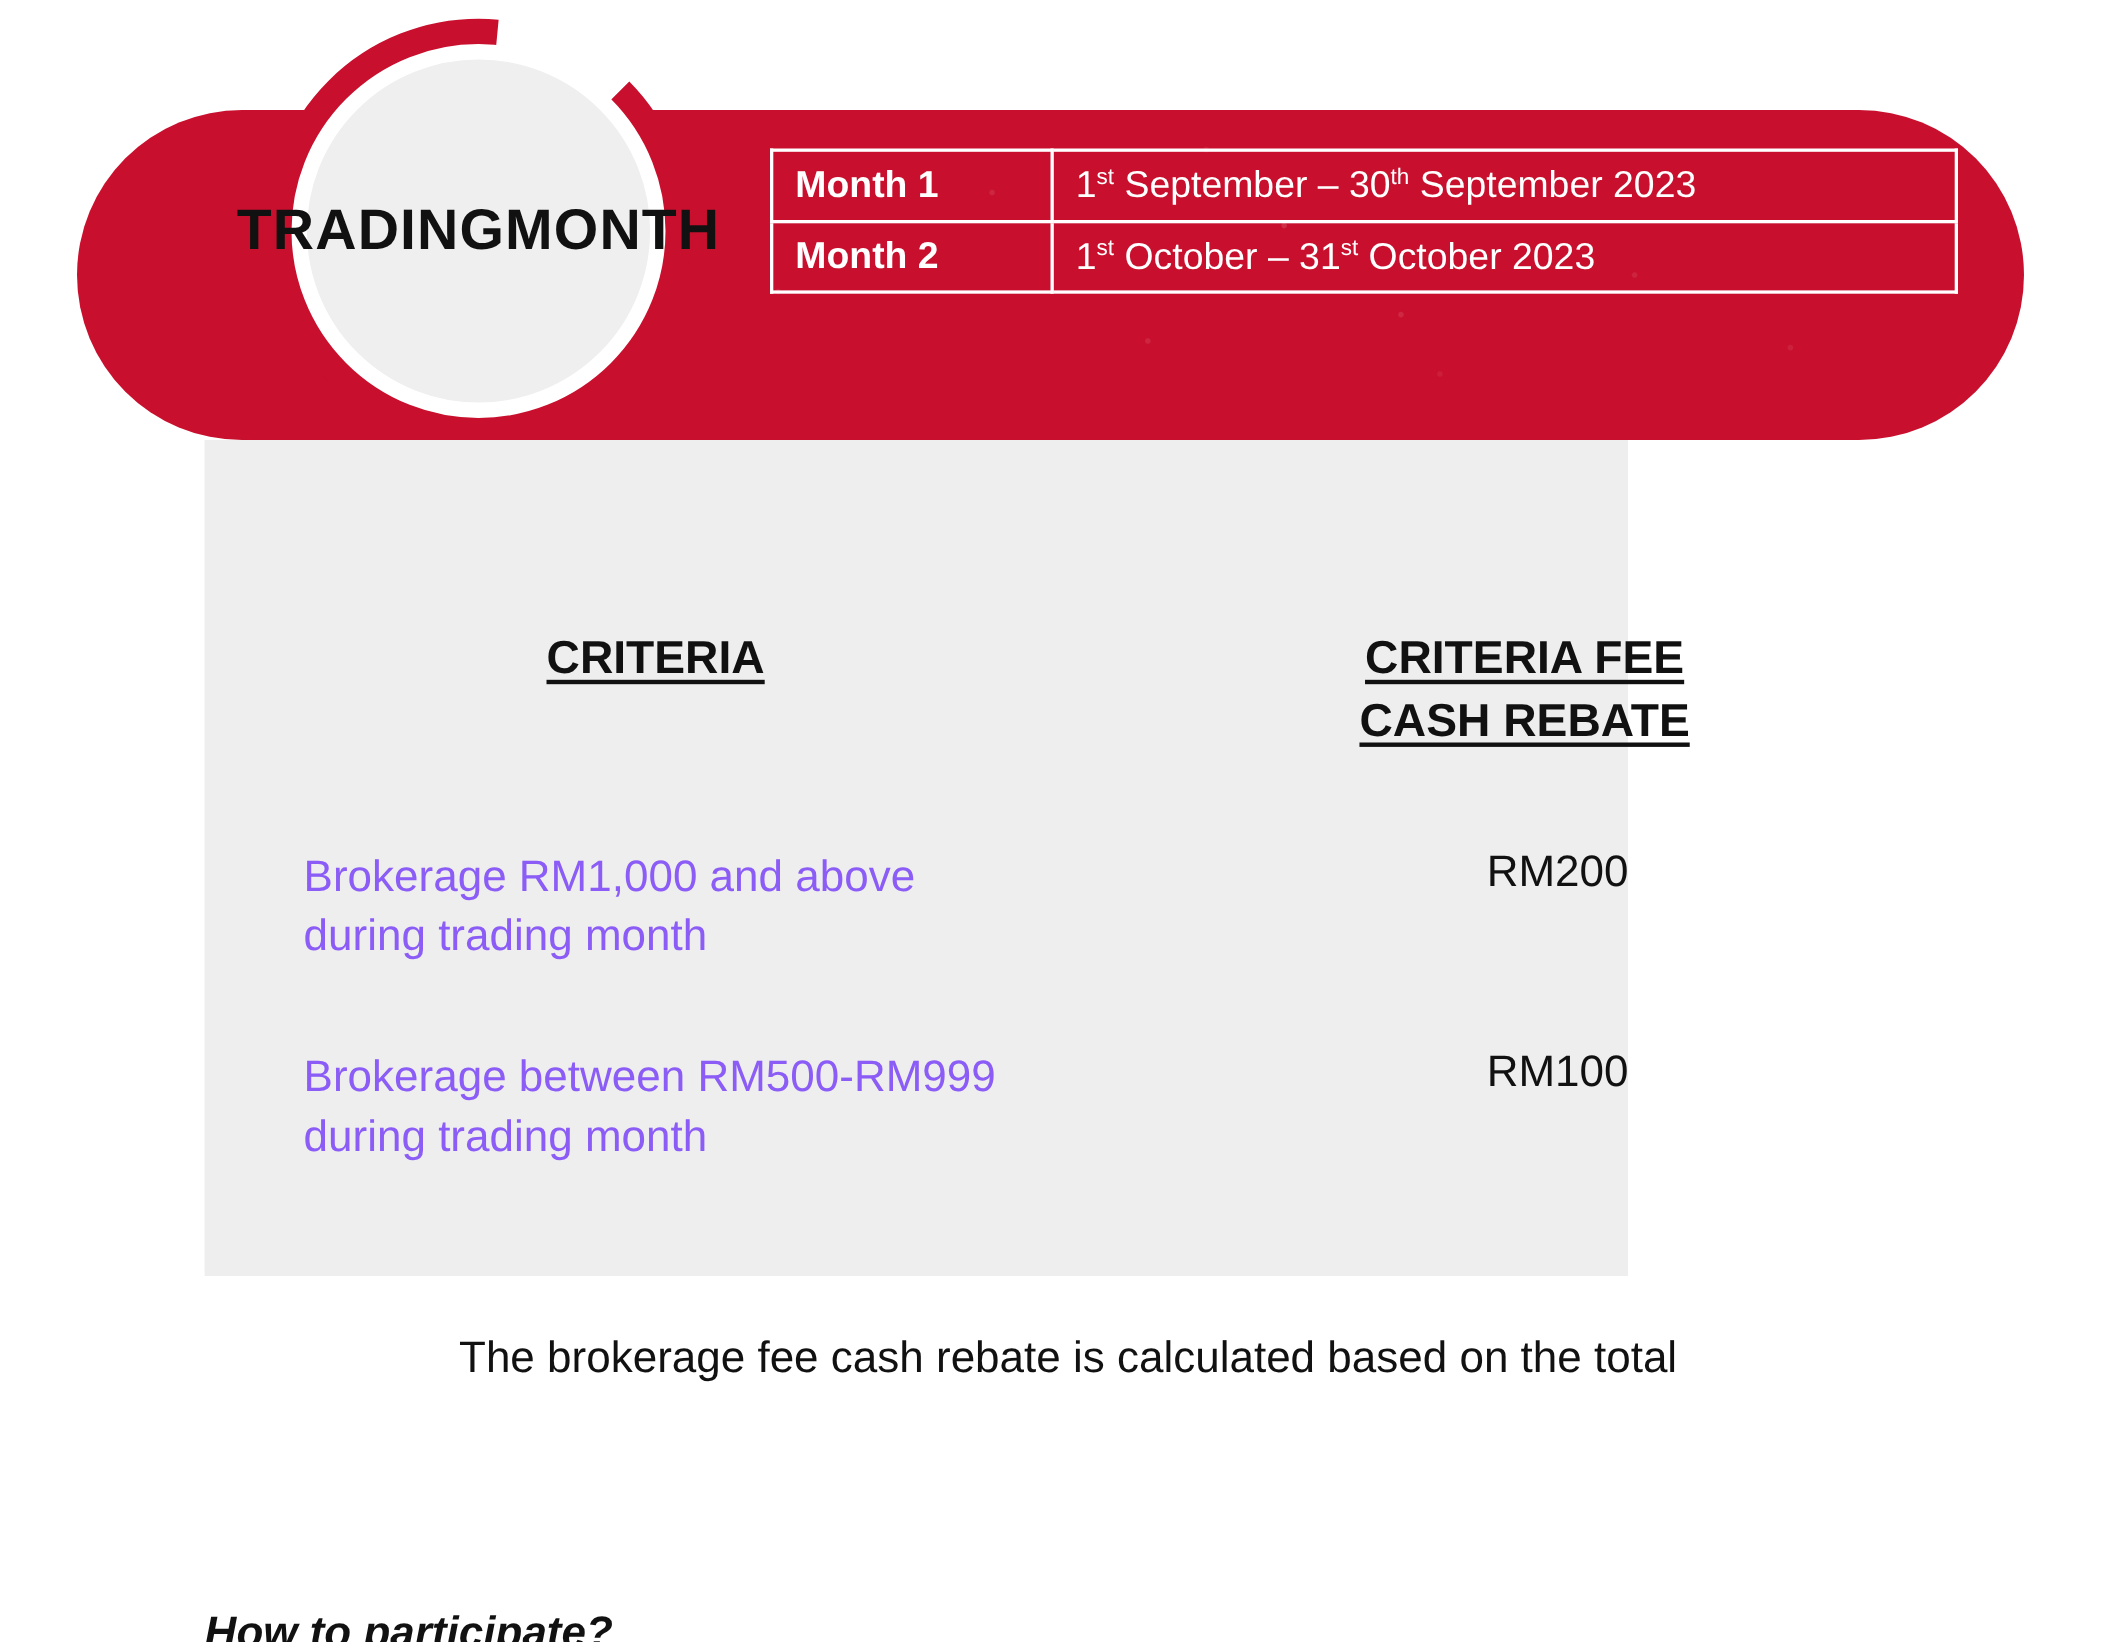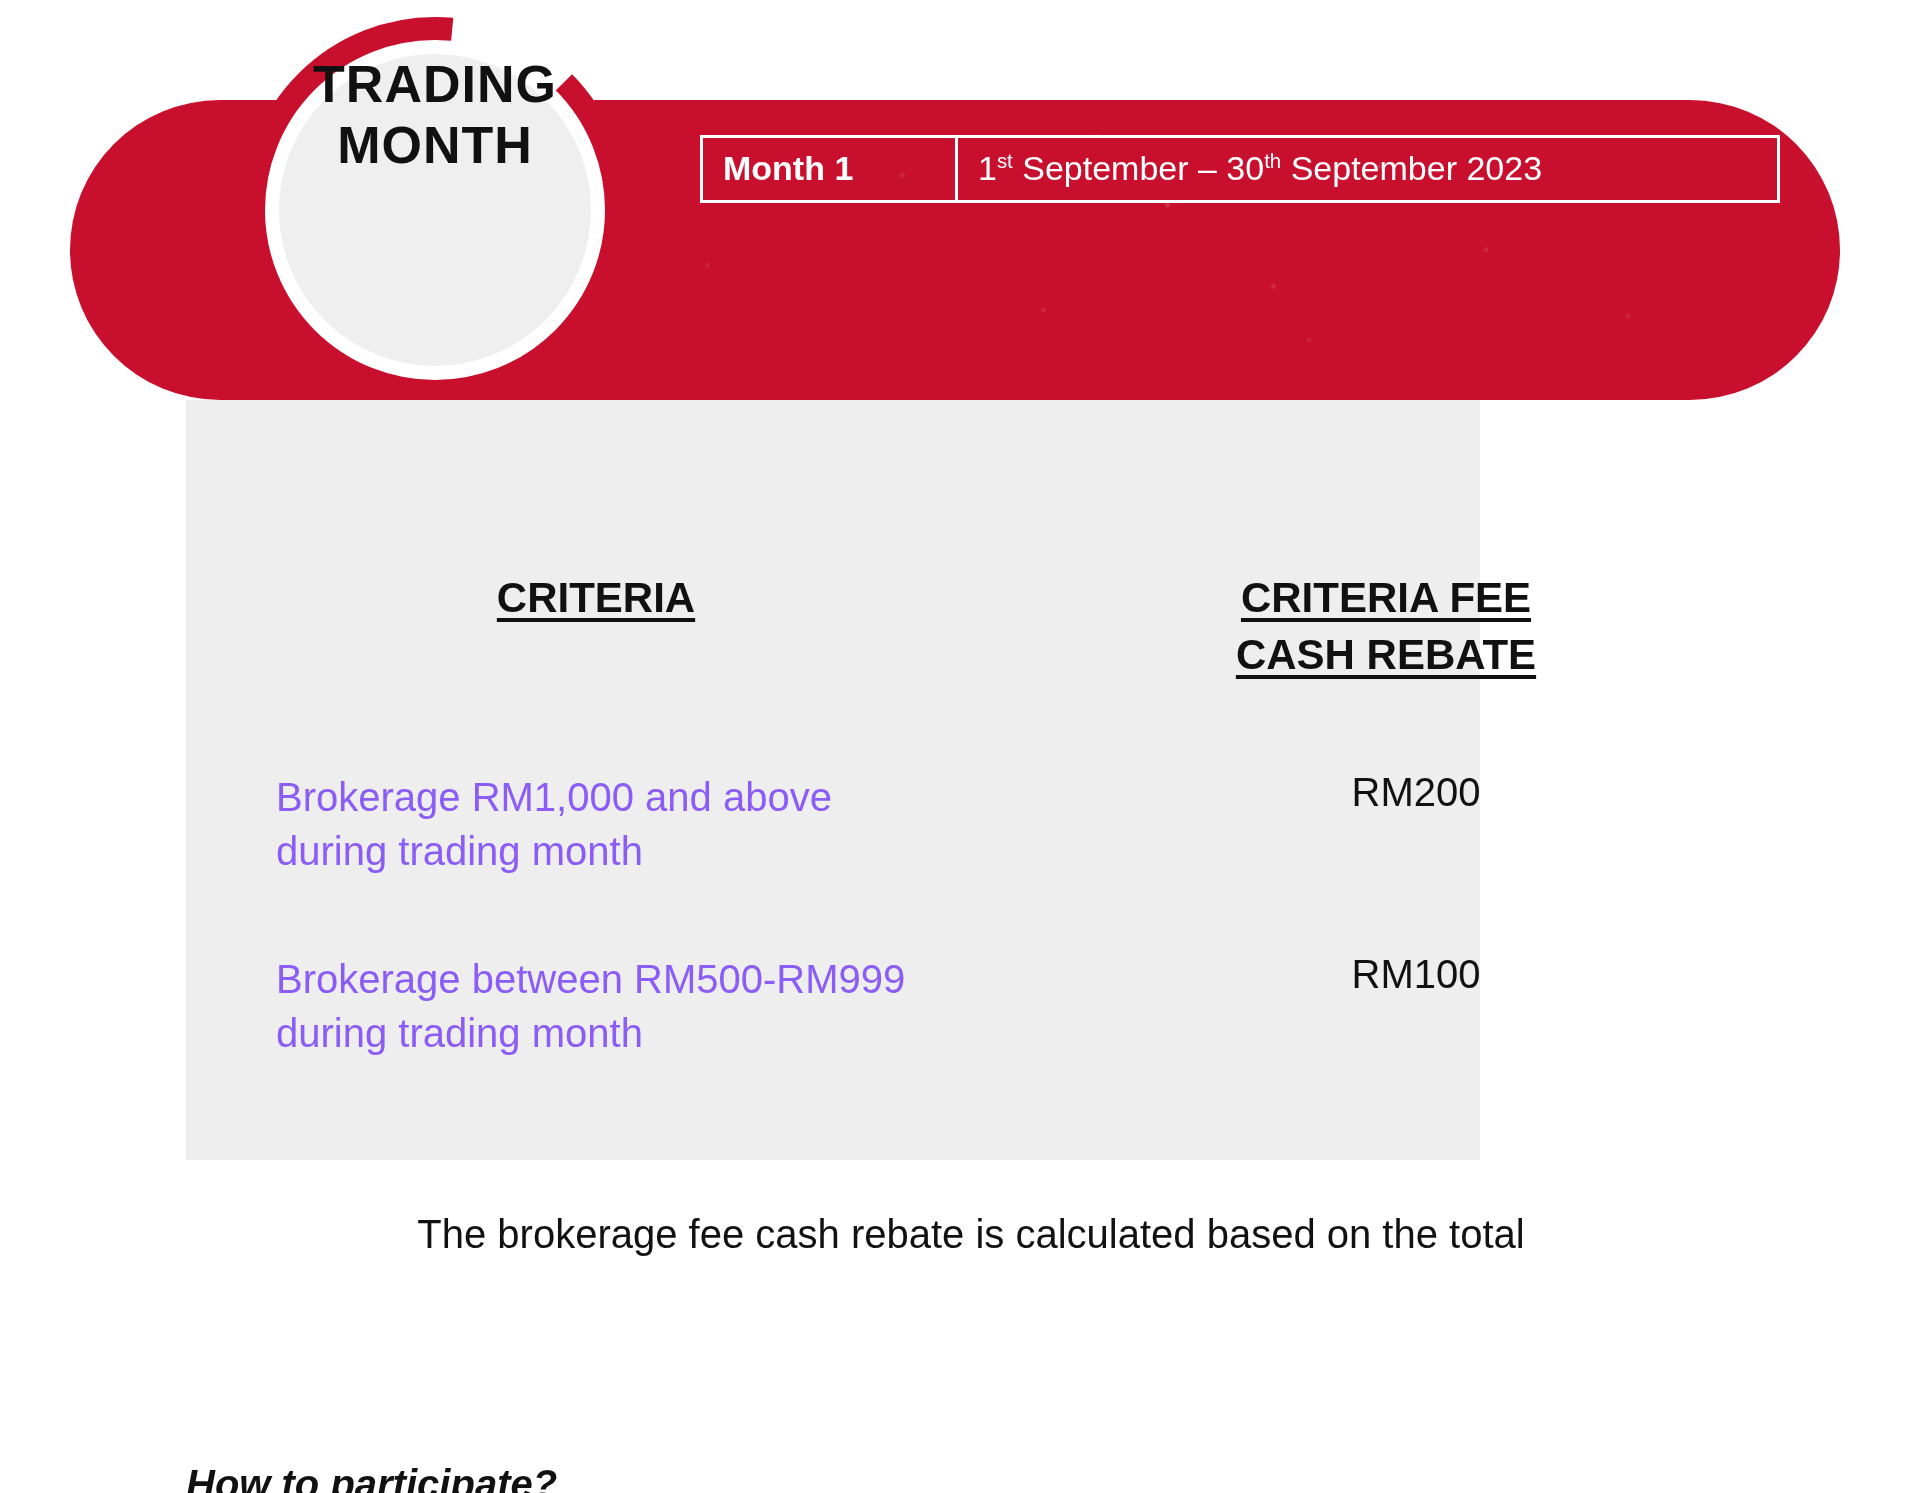--- a/index.html
+++ b/index.html
@@ -67,22 +67,23 @@
     position: absolute;
     left: 195px;
     top: -50px;
     width: 340px;
     height: 340px;
     border-radius: 50%;
     background: #efefef;
     border: 14px solid #ffffff;
     box-sizing: border-box;
     display: flex;
-    flex-direction: column;
+    flex-direction: row;
     align-items: center;
+    justify-content: center;
   }
   .circle-badge .line {
     font-size: 52px;
     font-weight: bold;
     letter-spacing: 1px;
     color: #111111;
     line-height: 1.18;
     text-align: center;
   }
 
@@ -201,20 +202,26 @@
   </div>
 
   <table class="month-table">
     <tbody>
       <tr>
         <td class="label">Month 1</td>
         <td class="value">
           <span>1</span><sup>st</sup><span> September – 30</span><sup>th</sup><span> September 2023</span>
         </td>
       </tr>
+      <tr>
+        <td class="label">Month 2</td>
+        <td class="value">
+          <span>1</span><sup>st</sup><span> October – 31</span><sup>st</sup><span> October 2023</span>
+        </td>
+      </tr>
     </tbody>
   </table>
 </div>
 
 <div class="grey-panel">
 
   <div class="col-head criteria">CRITERIA</div>
 
   <div class="col-head rebate">
     <div>CRITERIA FEE</div>

